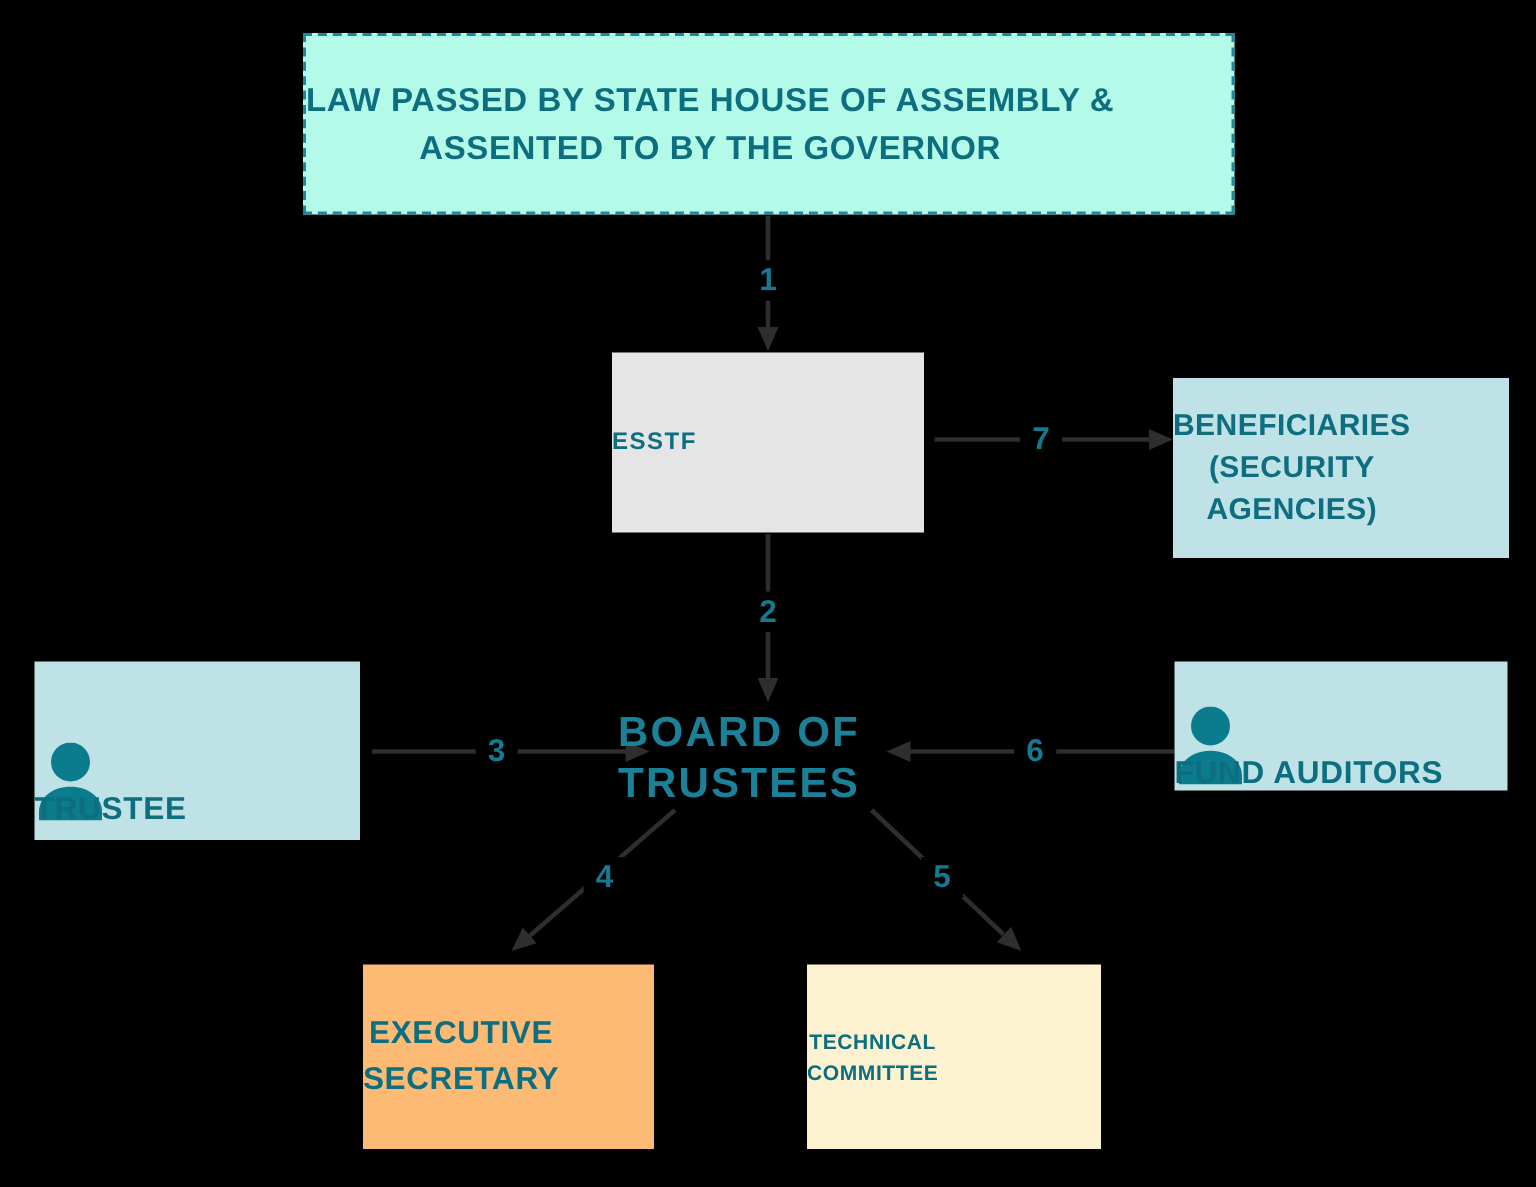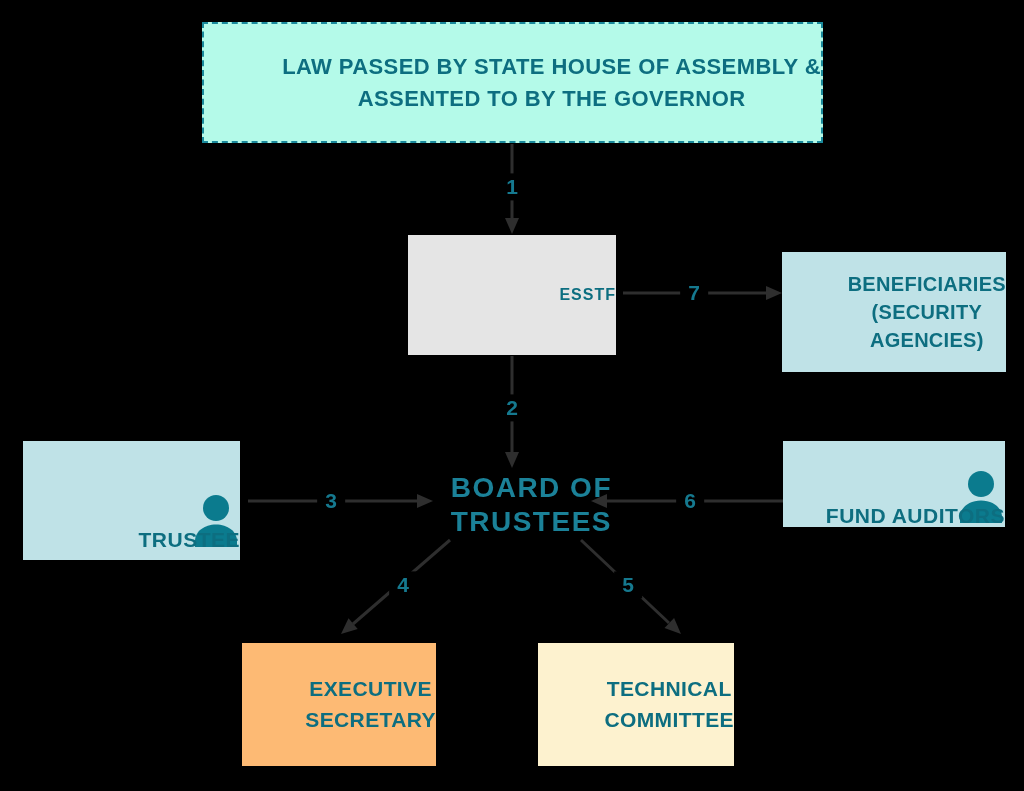--- a/index.html
+++ b/index.html
@@ -18,21 +18,21 @@
   #edges-svg {
     position: absolute;
     left: 0; top: 0;
     width: 1024px;
     height: 791px;
   }
   .node {
     position: absolute;
     display: flex;
     flex-direction: column;
-    align-items: flex-end;
+    align-items: flex-start;
     justify-content: center;
     text-align: center;
     font-weight: bold;
     color: #0d6e80;
     white-space: pre-line;
     box-sizing: border-box;
   }
   .node-law {
     left: 202px; top: 22px; width: 621px; height: 121px;
     background: #b4fae9;
@@ -82,21 +82,21 @@
   .node-executive-secretary {
     left: 242px; top: 643px; width: 194px; height: 123px;
     background: #fdba74;
     font-size: 21px;
     line-height: 1.45;
     letter-spacing: 0.4px;
   }
   .node-technical-committee {
     left: 538px; top: 643px; width: 196px; height: 123px;
     background: #fdf2cf;
-    font-size: 21px;
+    font-size: 14px;
     line-height: 1.45;
     letter-spacing: 0.4px;
   }
   .edge-label {
     position: absolute;
     transform: translate(-50%, -50%);
     background: #000000;
     color: #15798f;
     font-weight: bold;
     font-size: 21px;

